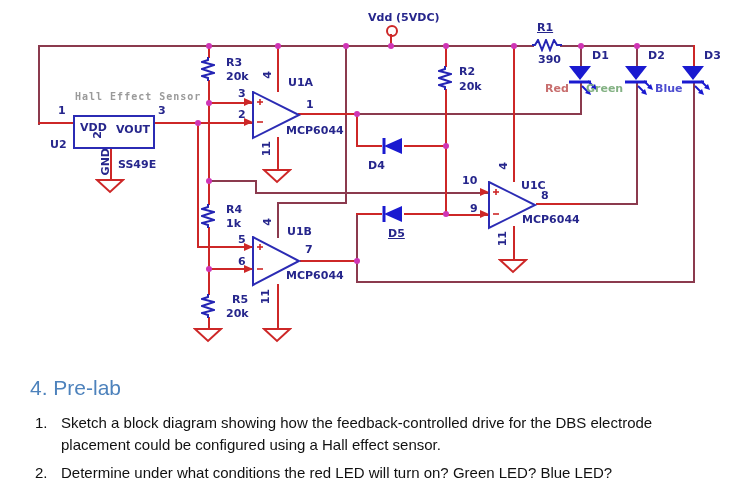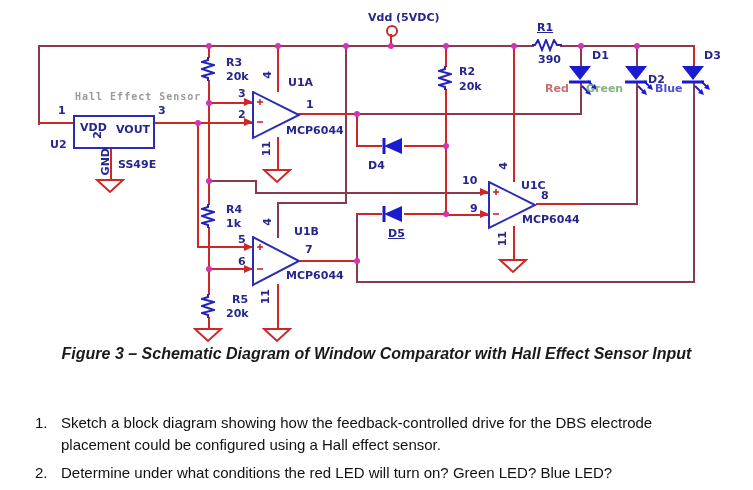--- a/index.html
+++ b/index.html
@@ -156,21 +156,21 @@
   <span class="lbl led-col" id="led-red" style="left: 545px; top: 83px; color: rgb(200, 110, 110);">Red</span>
 
   <svg class="svgabs" style="left:625px;top:66px;" width="32" height="36">
     <polygon points="0,0 22,0 11,14" fill="#1a1ad0"></polygon>
     <line x1="0" y1="16" x2="22" y2="16" stroke="#1a1ad0" stroke-width="3"></line>
     <line x1="13" y1="20" x2="20" y2="27" stroke="#1a1ad0" stroke-width="2"></line>
     <polygon points="22,29 16,27 20,23" fill="#1a1ad0"></polygon>
     <line x1="19" y1="15" x2="26" y2="22" stroke="#1a1ad0" stroke-width="2"></line>
     <polygon points="28,24 22,22 26,18" fill="#1a1ad0"></polygon>
   </svg>
-  <span class="lbl" style="left:648px;top:50px;margin-top:24px;">D2</span>
+  <span class="lbl" style="left:648px;top:50px;">D2</span>
   <span class="lbl led-col" id="led-green" style="left: 586px; top: 83px; color: rgb(132, 178, 132);">Green</span>
 
   <svg class="svgabs" style="left:682px;top:66px;" width="32" height="36">
     <polygon points="0,0 22,0 11,14" fill="#1a1ad0"></polygon>
     <line x1="0" y1="16" x2="22" y2="16" stroke="#1a1ad0" stroke-width="3"></line>
     <line x1="13" y1="20" x2="20" y2="27" stroke="#1a1ad0" stroke-width="2"></line>
     <polygon points="22,29 16,27 20,23" fill="#1a1ad0"></polygon>
     <line x1="19" y1="15" x2="26" y2="22" stroke="#1a1ad0" stroke-width="2"></line>
     <polygon points="28,24 22,22 26,18" fill="#1a1ad0"></polygon>
   </svg>
@@ -222,40 +222,40 @@
     <polygon points="0,29 9,33 0,37" fill="#cd2727"></polygon>
     <line x1="13" y1="11" x2="19" y2="11" stroke="#cd2727" stroke-width="1.6"></line>
     <line x1="16" y1="8" x2="16" y2="14" stroke="#cd2727" stroke-width="1.6"></line>
     <line x1="13" y1="33" x2="19" y2="33" stroke="#cd2727" stroke-width="1.6"></line>
   </svg>
   <span class="lbl" style="left:238px;top:234px;">5</span>
   <span class="lbl" style="left:238px;top:256px;">6</span>
   <span class="lbl" style="left:305px;top:244px;">7</span>
   <span class="lbl vert" style="left:262px;top:218px;">4</span>
   <span class="lbl vert" style="left:260px;top:289px;">11</span>
-  <span class="lbl" style="left:287px;top:226px;margin-left:7px;">U1B</span>
+  <span class="lbl" style="left:287px;top:226px;">U1B</span>
   <span class="lbl" style="left:286px;top:270px;">MCP6044</span>
 
   <svg class="svgabs" style="left:480px;top:181px;" width="60" height="50">
     <polygon points="9,1 9,47 55,24" fill="none" stroke="#2b2bb4" stroke-width="2"></polygon>
     <polygon points="0,7 9,11 0,15" fill="#cd2727"></polygon>
     <polygon points="0,29 9,33 0,37" fill="#cd2727"></polygon>
     <line x1="13" y1="11" x2="19" y2="11" stroke="#cd2727" stroke-width="1.6"></line>
     <line x1="16" y1="8" x2="16" y2="14" stroke="#cd2727" stroke-width="1.6"></line>
     <line x1="13" y1="33" x2="19" y2="33" stroke="#cd2727" stroke-width="1.6"></line>
   </svg>
   <span class="lbl" style="left:462px;top:175px;">10</span>
   <span class="lbl" style="left:470px;top:203px;">9</span>
   <span class="lbl" style="left:541px;top:190px;">8</span>
   <span class="lbl vert" style="left:498px;top:162px;">4</span>
   <span class="lbl vert" style="left:497px;top:231px;">11</span>
   <span class="lbl" style="left:521px;top:180px;">U1C</span>
   <span class="lbl" style="left:522px;top:214px;">MCP6044</span>
 
-  <div class="caption">Figure 3 – Schematic Diagram of Window Comparator with Hall Effect Sensor Input</div>
+  <div class="heading">4. Pre-lab</div>
   <div class="listwrap">
     <div class="litem">
       <span class="linum">1.</span>
       <span class="litext">Sketch a block diagram showing how the feedback-controlled drive for the DBS electrode placement could be configured using a Hall effect sensor.</span>
     </div>
     <div class="litem">
       <span class="linum">2.</span>
       <span class="litext">Determine under what conditions the red LED will turn on? Green LED? Blue LED?</span>
     </div>
   </div>

